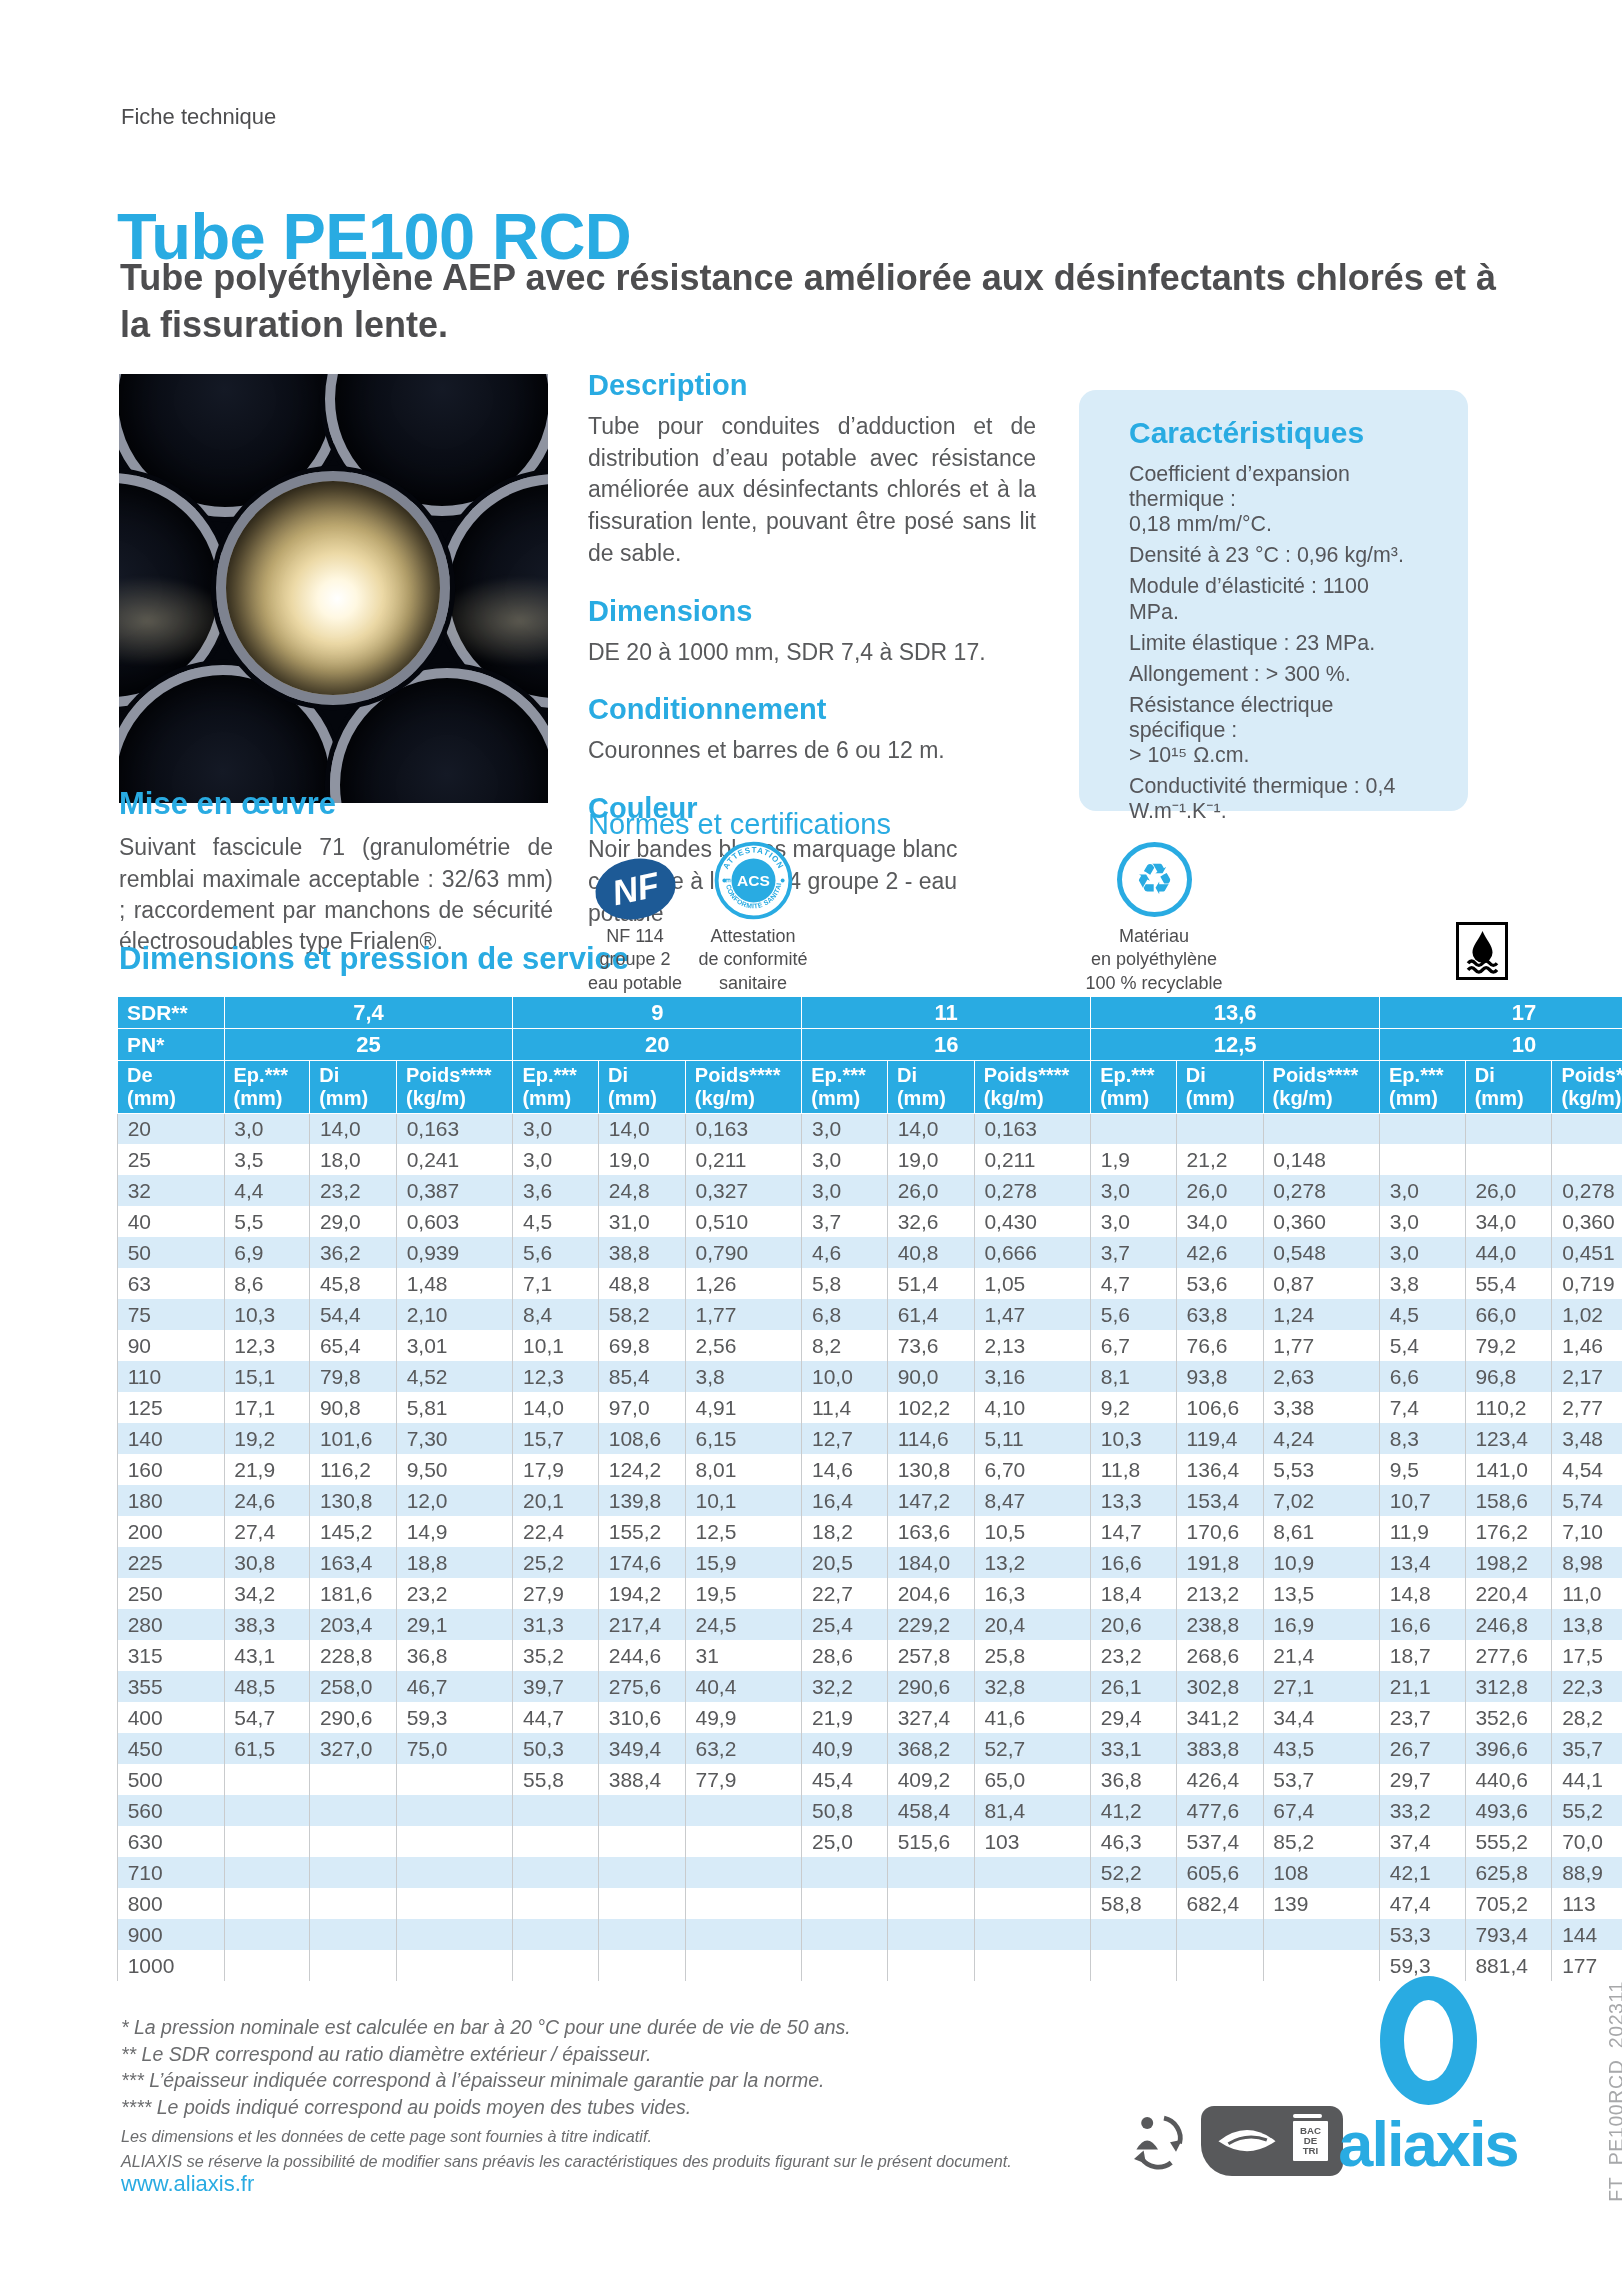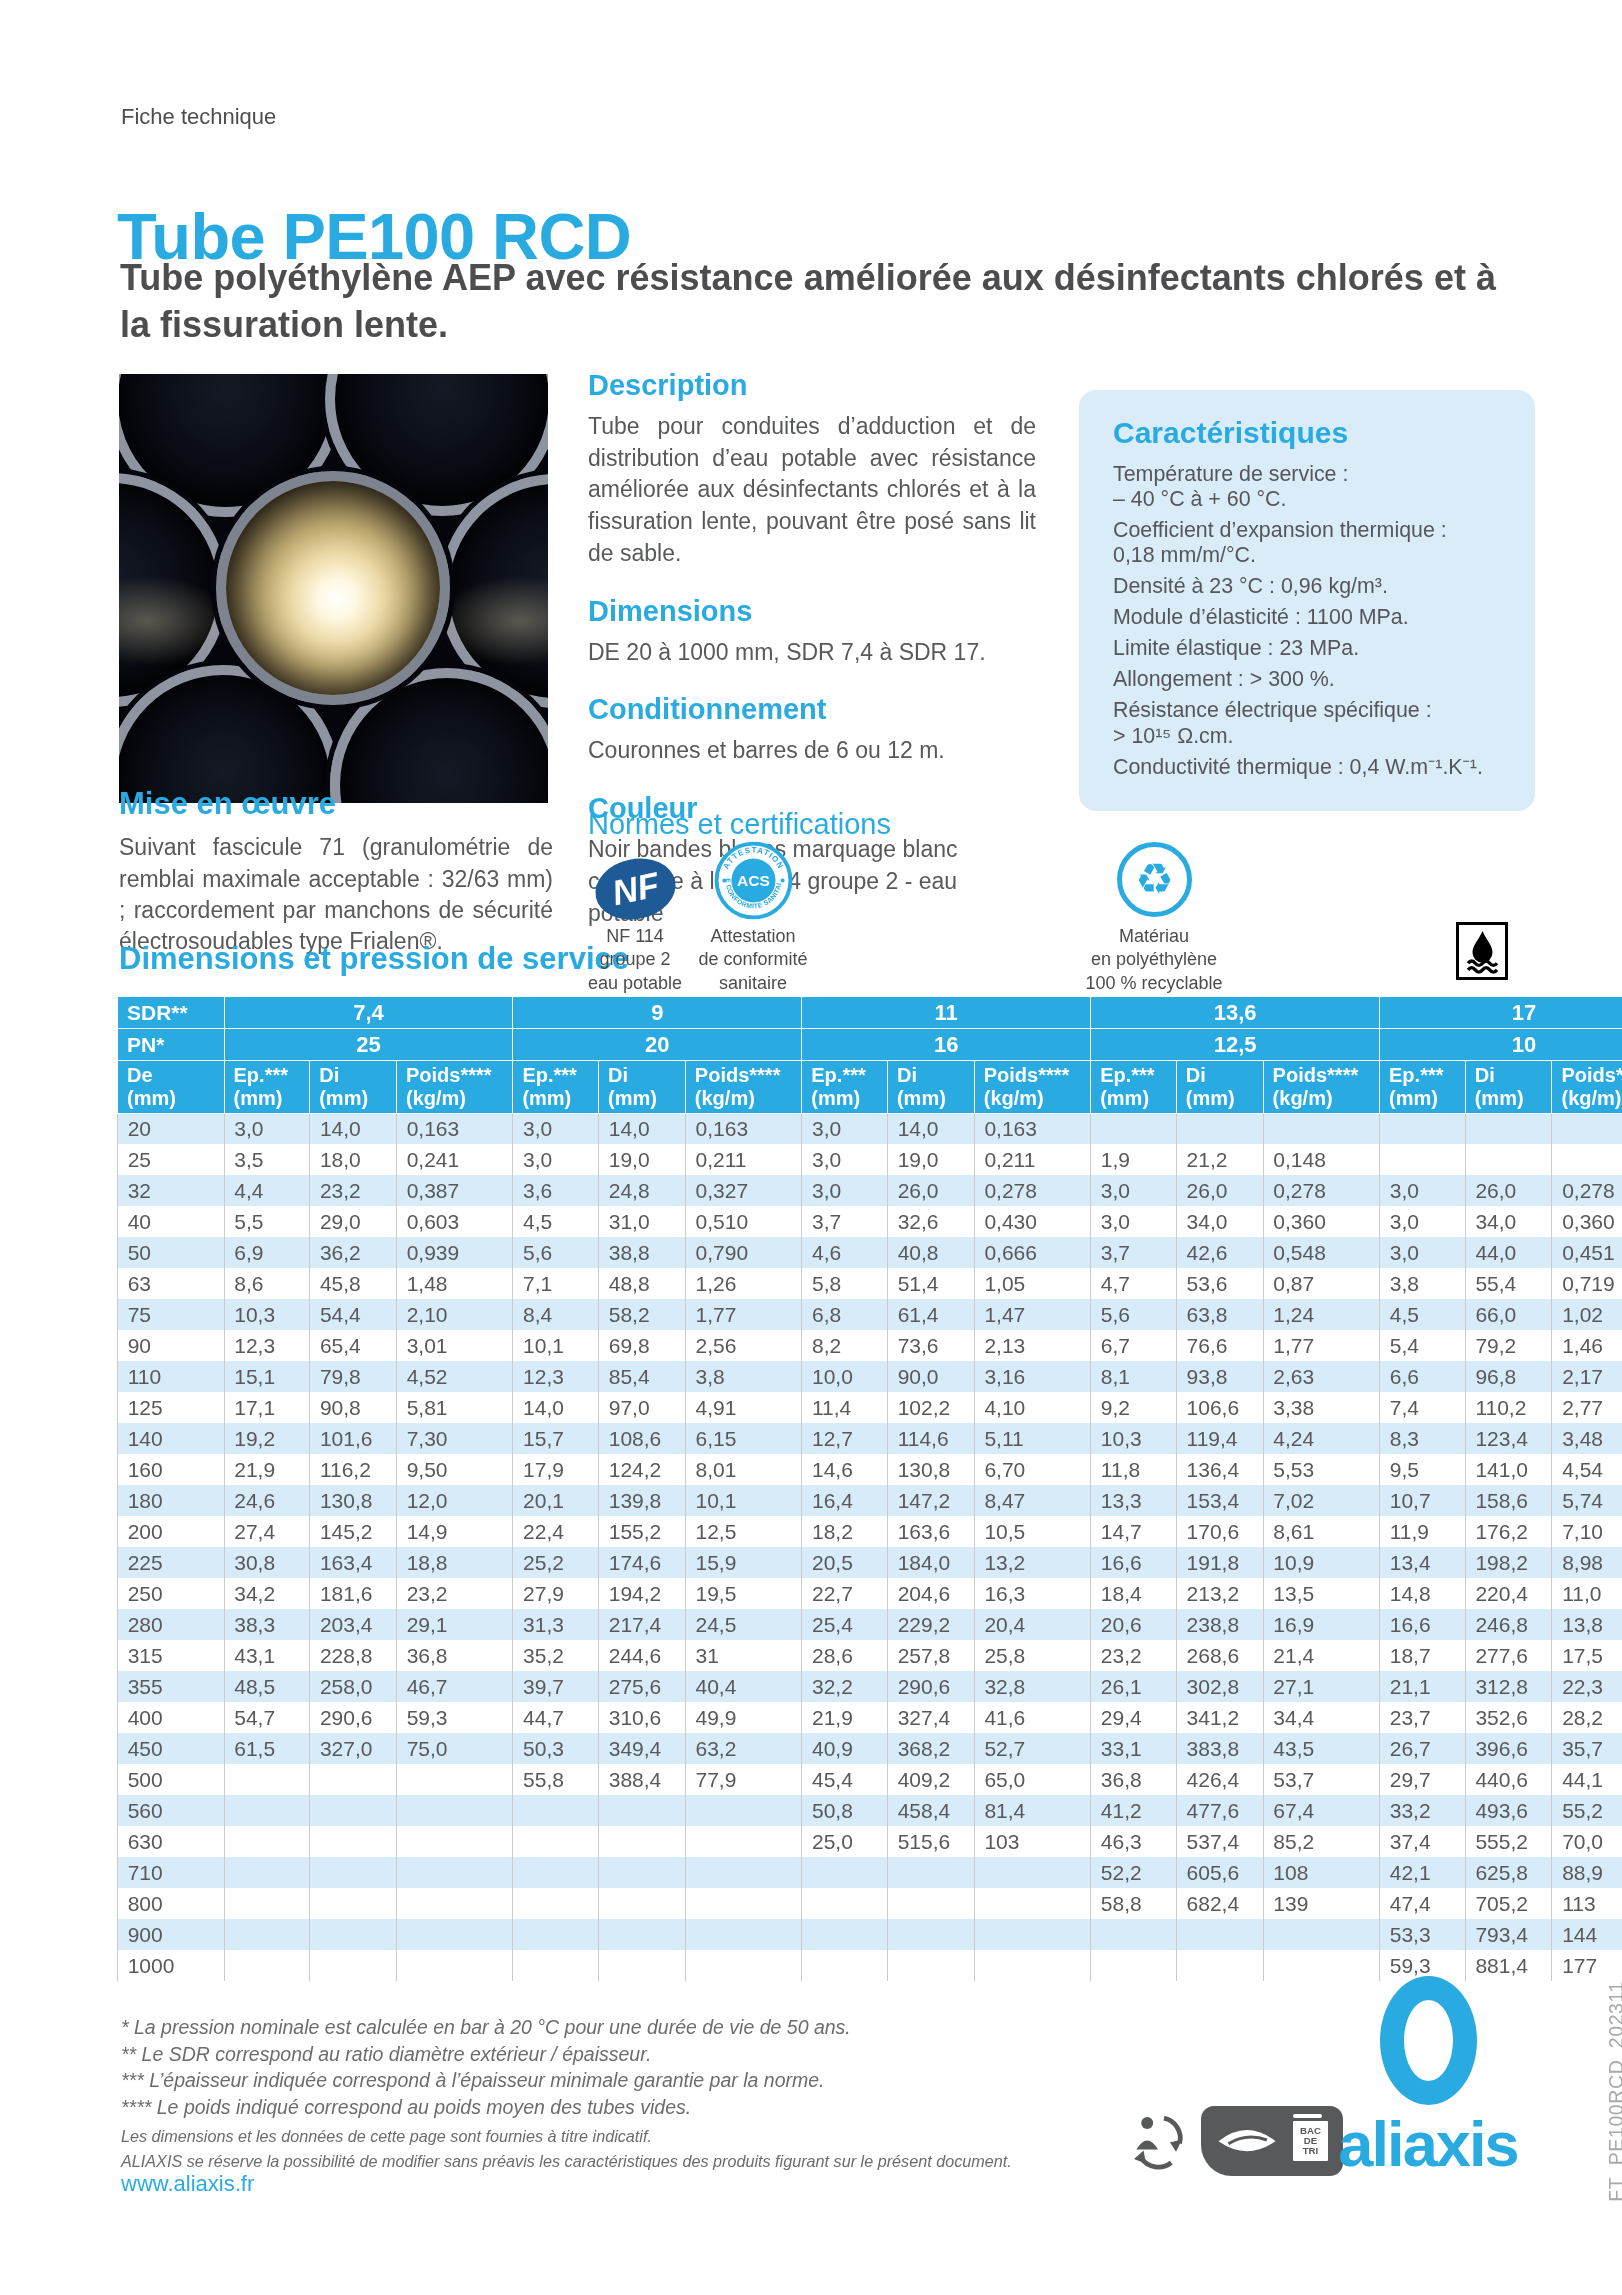--- a/index.html
+++ b/index.html
@@ -22,22 +22,22 @@
   .glow{position:absolute;width:169px;height:91px;border-radius:50%;
         background:radial-gradient(ellipse at center, rgba(222,210,170,.38) 0%, rgba(222,210,170,0) 70%);
         filter:blur(2.6px);transform:translate(-50%,-50%);}
 
   .midcol{position:absolute;left:588px;top:369px;width:448px;}
   .midcol h3{font-size:29px;font-weight:bold;color:#29ABE2;margin:0 0 9px 0;}
   .midcol h3.gap{margin-top:25px;}
   .midcol p{font-size:23px;line-height:1.38;margin:0;color:#58595B;}
   .midcol p.just{text-align:justify;}
 
-  .charbox{position:absolute;left:1079px;top:390px;width:456px;height:421px;background:#D9ECF8;
-           border-radius:17px;padding:26px 34px;box-sizing:border-box;}
+  .charbox{position:absolute;left:1079px;top:390px;width:389px;height:421px;background:#D9ECF8;
+           border-radius:17px;padding:26px 50px;box-sizing:border-box;}
   .charbox h3{font-size:30px;color:#29ABE2;margin:0 0 11.7px 0;font-weight:bold;}
   .charbox ul{margin:0;padding:0;}
   .charbox li{font-size:21.4px;line-height:1.18;margin:0 0 5.8px 0;white-space:pre-line;list-style:none;color:#55565A;}
 
   .mise{position:absolute;left:119px;top:786px;width:434px;}
   .mise h3{font-size:31px;font-weight:bold;color:#29ABE2;margin:0 0 10.4px 0;}
   .mise p{font-size:23px;line-height:1.36;margin:0;text-align:justify;}
 
   .dimtitle{position:absolute;left:119px;top:941px;font-size:31px;font-weight:bold;color:#29ABE2;}
   .normes-title{position:absolute;left:588px;top:808px;font-size:29px;font-weight:normal;color:#29ABE2;}
@@ -114,22 +114,20 @@
     <p>DE 20 à 1000 mm, SDR 7,4 à SDR 17.</p>
     <h3 class="gap">Conditionnement</h3>
     <p>Couronnes et barres de 6 ou 12 m.</p>
     <h3 class="gap">Couleur</h3>
     <p>Noir bandes bleues marquage blanc conforme à la NF114 groupe 2 - eau potable</p>
   </div>
 
   <aside class="charbox">
     <h3>Caractéristiques</h3>
     <ul>
-      <li>Température de service :
-– 40 °C à + 60 °C.</li>
       <li>Coefficient d’expansion thermique :
 0,18 mm/m/°C.</li>
       <li>Densité à 23 °C : 0,96 kg/m³.</li>
       <li>Module d’élasticité : 1100 MPa.</li>
       <li>Limite élastique : 23 MPa.</li>
       <li>Allongement : &gt; 300 %.</li>
       <li>Résistance électrique spécifique :
 &gt; 10¹⁵ Ω.cm.</li>
       <li>Conductivité thermique : 0,4 W.m⁻¹.K⁻¹.</li>
     </ul>

